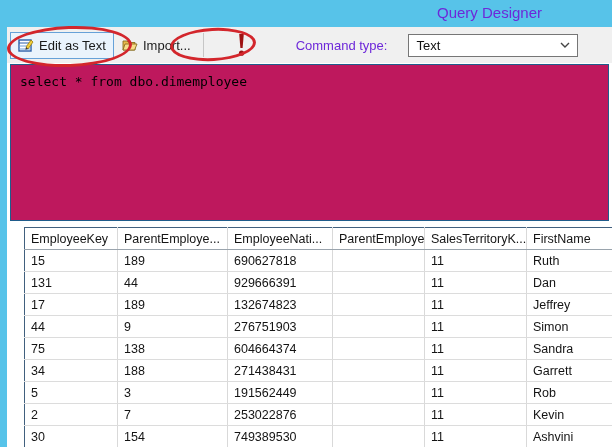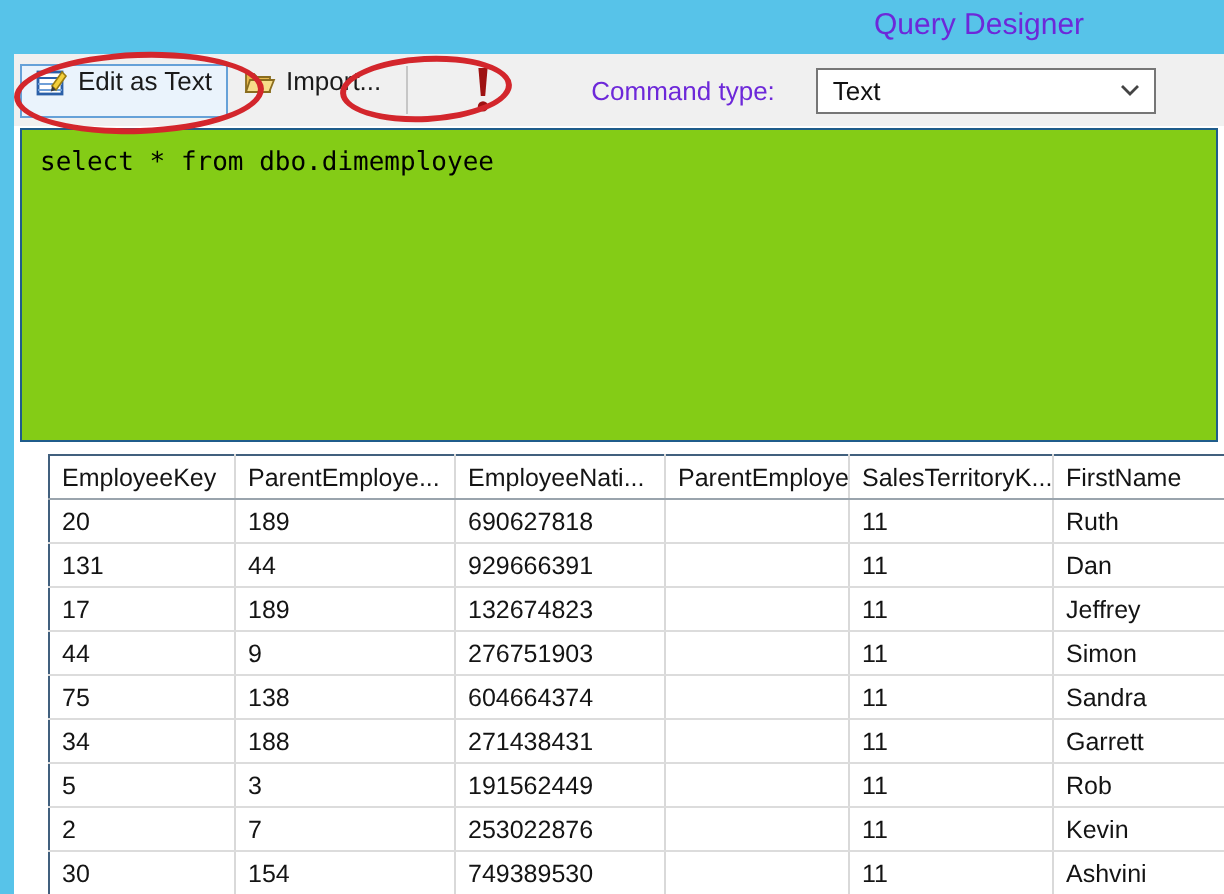--- a/index.html
+++ b/index.html
@@ -24,21 +24,21 @@
     background:#57c3e9;
   }
 
   
   .toolbar {
     position:absolute; left:7px; top:27px; width:605px; height:36px;
     background:#f0f0f0;
     display:flex; align-items:center; padding-left:3px;
   }
   .tb-button {
-    display:inline-flex; gap:5px;
+    display:inline-flex; align-items:center; gap:5px;
     height:27px; padding:0 7px;
     font-size:13px; color:#1a1a1a;
     background:transparent; border:1px solid transparent;
     cursor:default;
   }
   .tb-button.toggled {
     background:#eaf3fc; border:1px solid #66a1d8;
   }
   .tb-sep {
     width:1px; height:24px; background:#c6c6c6; margin:0 4px;
@@ -54,21 +54,21 @@
   .cmdtype-select {
     margin-left:21px; width:170px; height:23px;
     background:#ffffff; border:1px solid #767676;
     display:inline-flex; align-items:center; justify-content:space-between;
     padding:0 7px; font-size:13px; color:#111;
   }
 
   
   .query-box {
     position:absolute; left:10px; top:64px; width:599px; height:157px;
-    background:#84cc16; border:1px solid #1f5c8b;
+    background:#be185d; border:1px solid #1f5c8b;
     font-family:"DejaVu Sans Mono", monospace;
     font-size:13px; color:#000;
     padding:9px 0 0 9px; white-space:pre; overflow:hidden;
   }
 
   
   .results-wrap {
     position:absolute; left:24px; top:227px; width:602px; height:220px;
     overflow:hidden;
   }
@@ -177,21 +177,21 @@
             <th>ParentEmploye...</th>
             <th>EmployeeNati...</th>
             <th>ParentEmploye...</th>
             <th>SalesTerritoryK...</th>
             <th>FirstName</th>
             <th></th>
           </tr>
         </thead>
       <tbody id="body-rows">
           <tr>
-            <td>20</td>
+            <td>15</td>
             <td>189</td>
             <td>690627818</td>
             <td></td>
             <td>11</td>
             <td>Ruth</td>
             <td></td>
           </tr>
           <tr>
             <td>131</td>
             <td>44</td>

